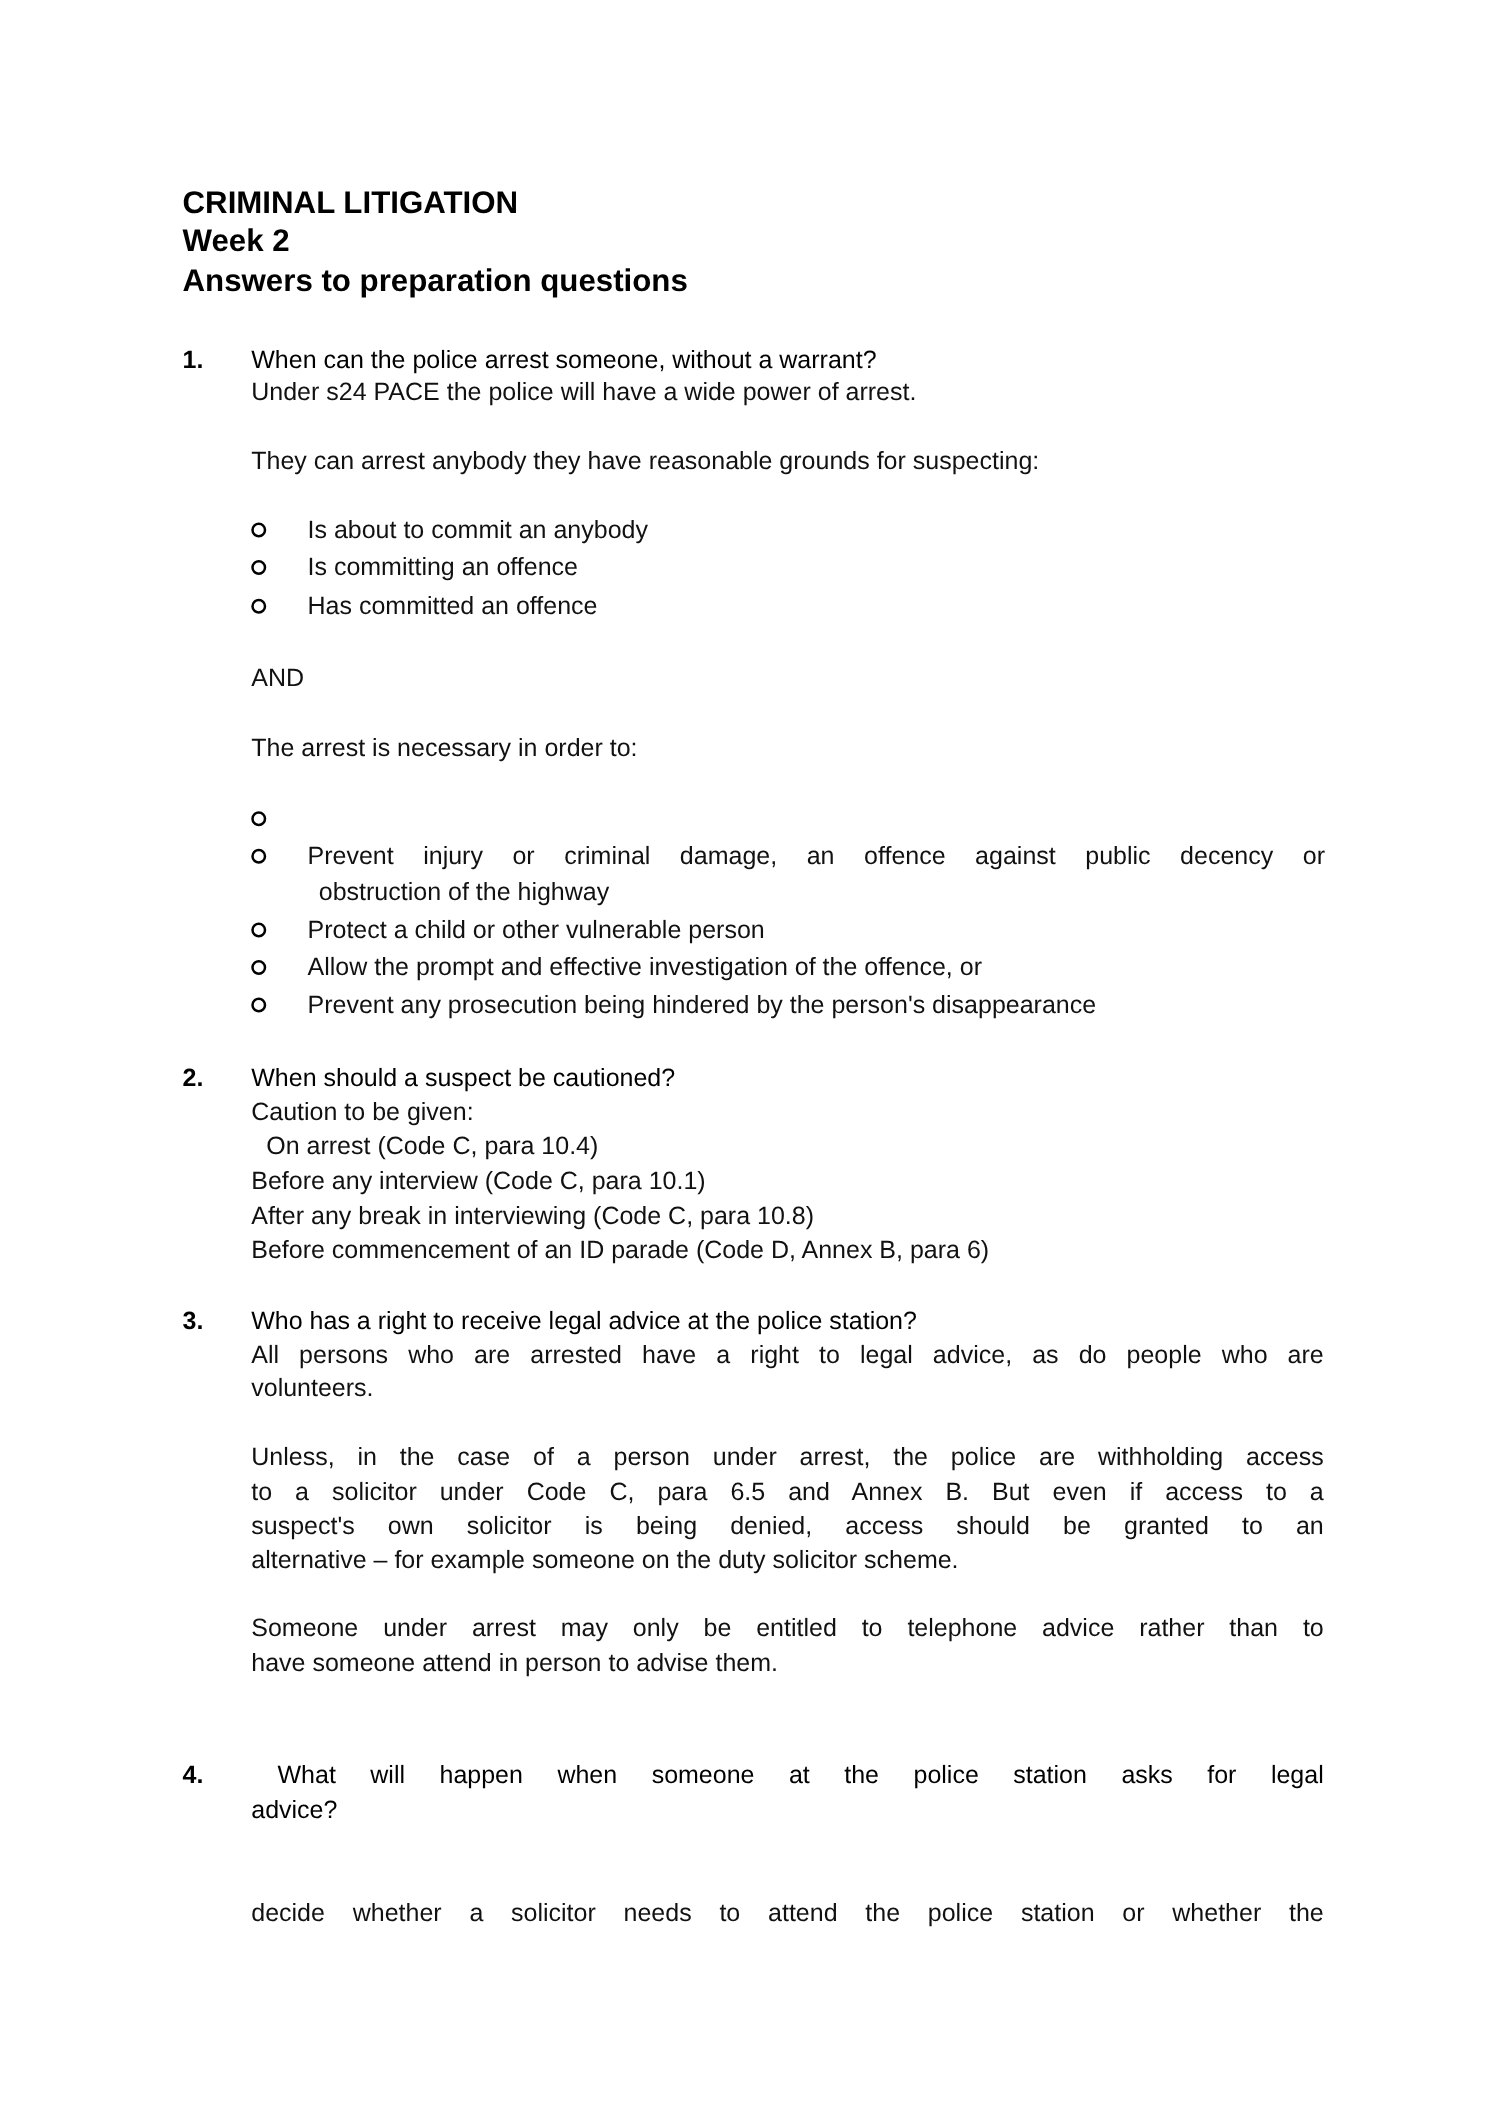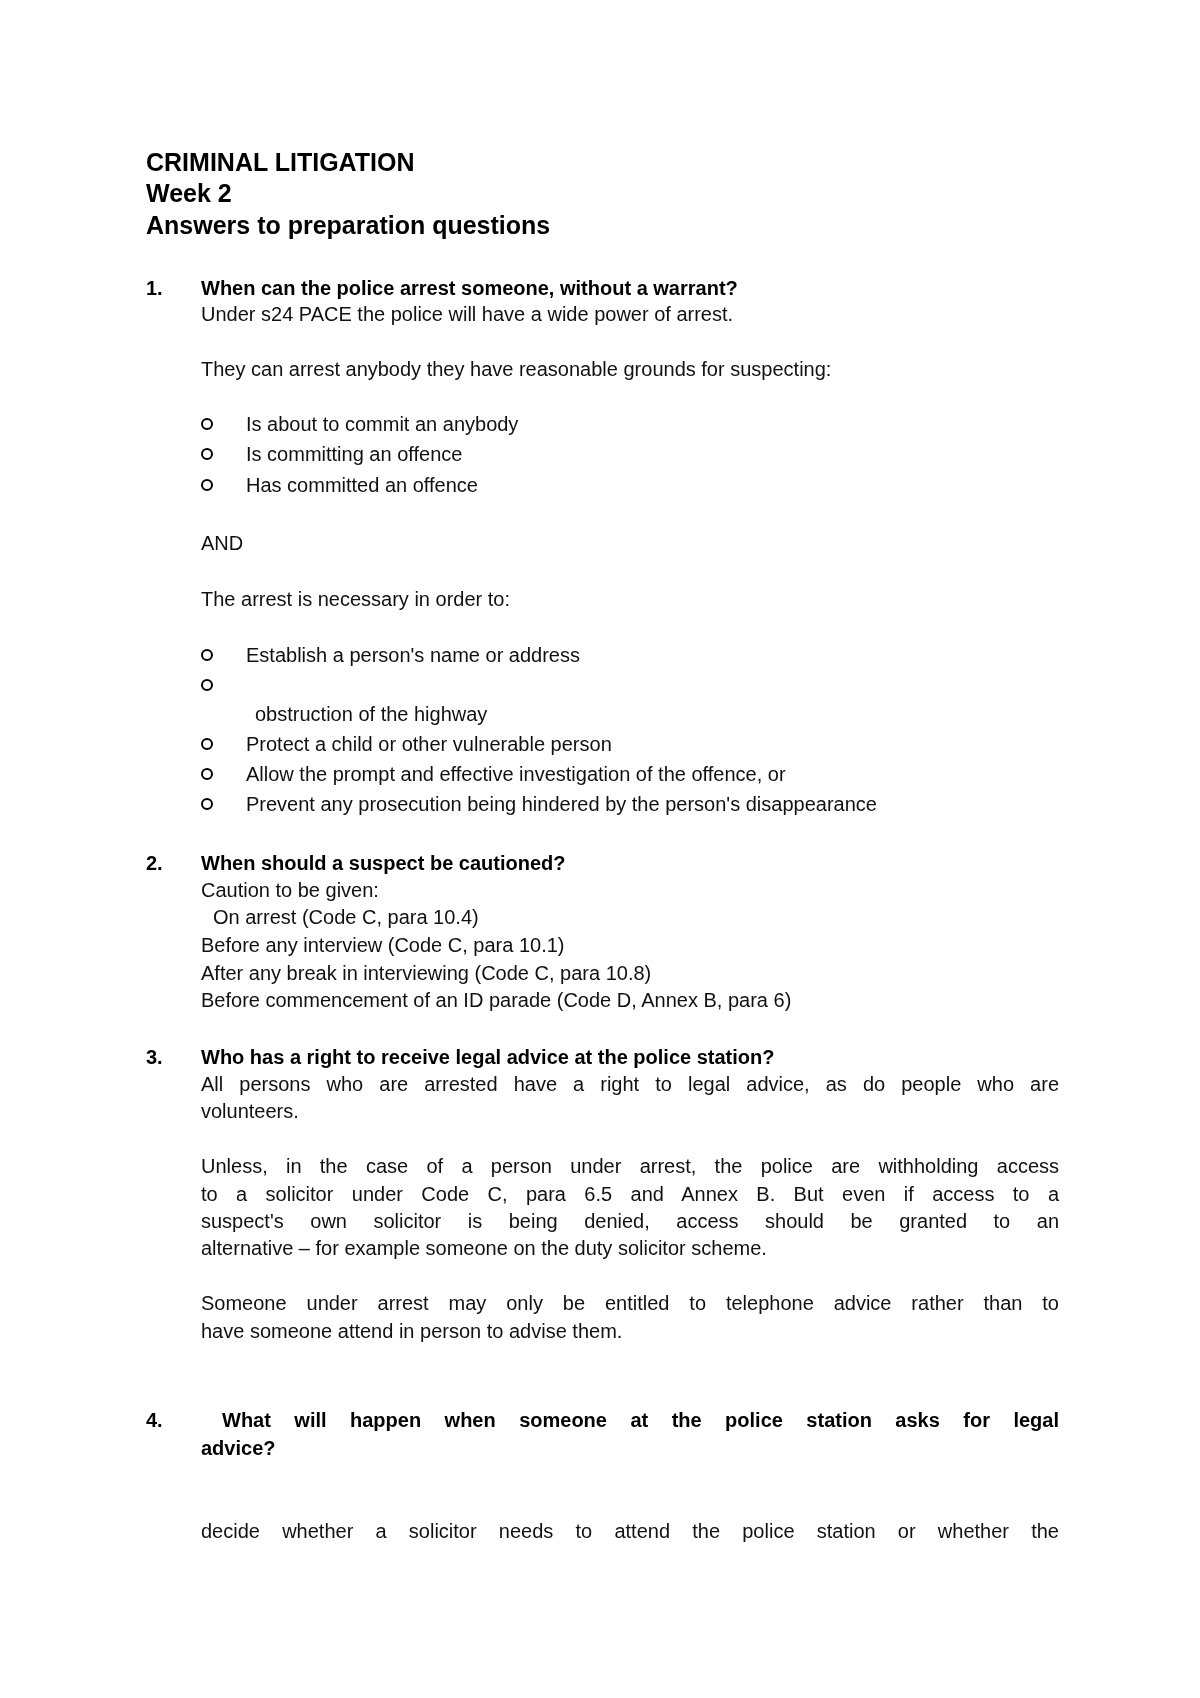--- a/index.html
+++ b/index.html
@@ -2,21 +2,21 @@
 <html><head>
 <meta charset="utf-8">
 <style>
   html, body { margin: 0; padding: 0; background: #ffffff; }
   body { width: 1200px; height: 1698px; position: relative; overflow: hidden;
          font-family: "Liberation Sans", "DejaVu Sans", sans-serif; color: #000; }
   .page { position: absolute; left: 0; top: 0; width: 1200px; height: 1698px; }
   .abs { position: absolute; white-space: nowrap; }
   .title { font-weight: bold; font-size: 25px; left: 146px; line-height: 30px; }
   .qnum { font-weight: bold; font-size: 20px; left: 146px; line-height: 26px; }
-  .qtext { font-weight: bold; font-size: 20px; left: 201px; line-height: 26px; }
+  .qtext { font-weight: normal; font-size: 20px; left: 201px; line-height: 26px; }
   .body { font-size: 20px; left: 201px; line-height: 26px; color: #111; }
   .bullet-glyph { position: absolute; left: 201px; width: 8px; height: 8px; border: 2.5px solid #000;
                   border-radius: 50%; }
   .btext { font-size: 20px; left: 246px; line-height: 26px; color: #111; }
   .just { white-space: normal; width: 858px; text-align: justify; text-align-last: justify; }
   .justw { white-space: normal; text-align: justify; text-align-last: justify; }
 </style>
 </head>
 <body>
 
@@ -35,22 +35,22 @@
   <div class="abs btext" style="top:411px;">Is about to commit an anybody</div>
   <span class="bullet-glyph" style="top:448px;"></span>
   <div class="abs btext" style="top:441px;">Is committing an offence</div>
   <span class="bullet-glyph" style="top:479px;"></span>
   <div class="abs btext" style="top:472px;">Has committed an offence</div>
 
   <div class="abs body" style="top:530px;">AND</div>
   <div class="abs body" style="top:586px;">The arrest is necessary in order to:</div>
 
   <span class="bullet-glyph" style="top:649px;"></span>
-  <div class="abs btext" style="top:642px;">Establish a person's name or address</div>
   <span class="bullet-glyph" style="top:679px;"></span>
+  <div class="abs btext justw" style="top:672px; width:814px;">Prevent injury or criminal damage, an offence against public decency or</div>
   <div class="abs btext" style="top:701px; left:255px;">obstruction of the highway</div>
   <span class="bullet-glyph" style="top:738px;"></span>
   <div class="abs btext" style="top:731px;">Protect a child or other vulnerable person</div>
   <span class="bullet-glyph" style="top:768px;"></span>
   <div class="abs btext" style="top:761px;">Allow the prompt and effective investigation of the offence, or</div>
   <span class="bullet-glyph" style="top:798px;"></span>
   <div class="abs btext" style="top:791px;">Prevent any prosecution being hindered by the person's disappearance</div>
 
   <div class="abs qnum" style="top:850px;">2.</div>
   <div class="abs qtext" style="top:850px;">When should a suspect be cautioned?</div>

